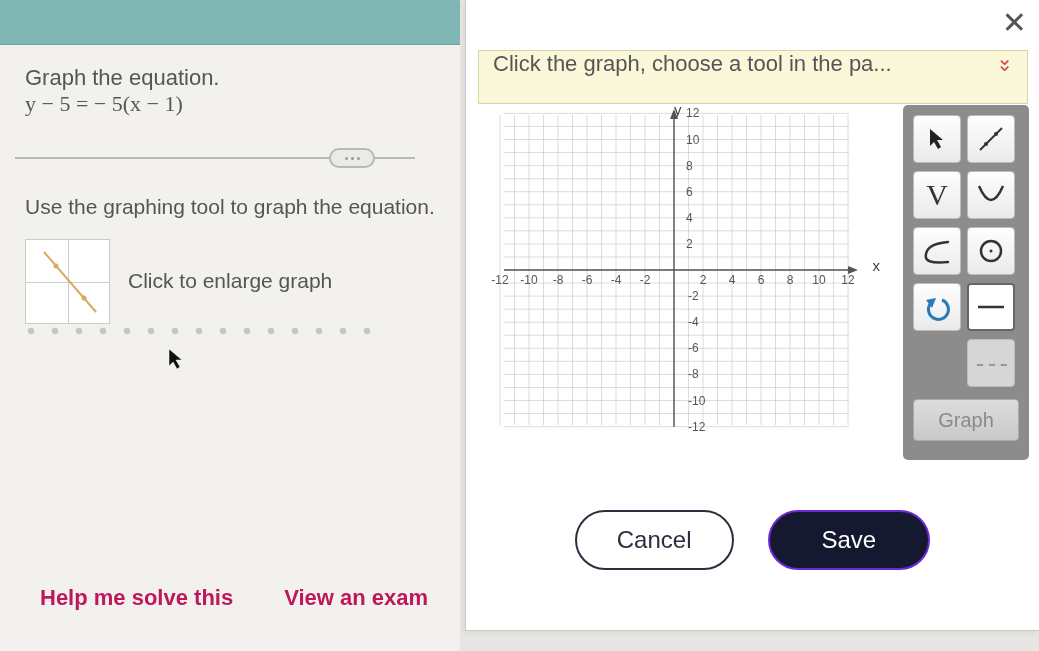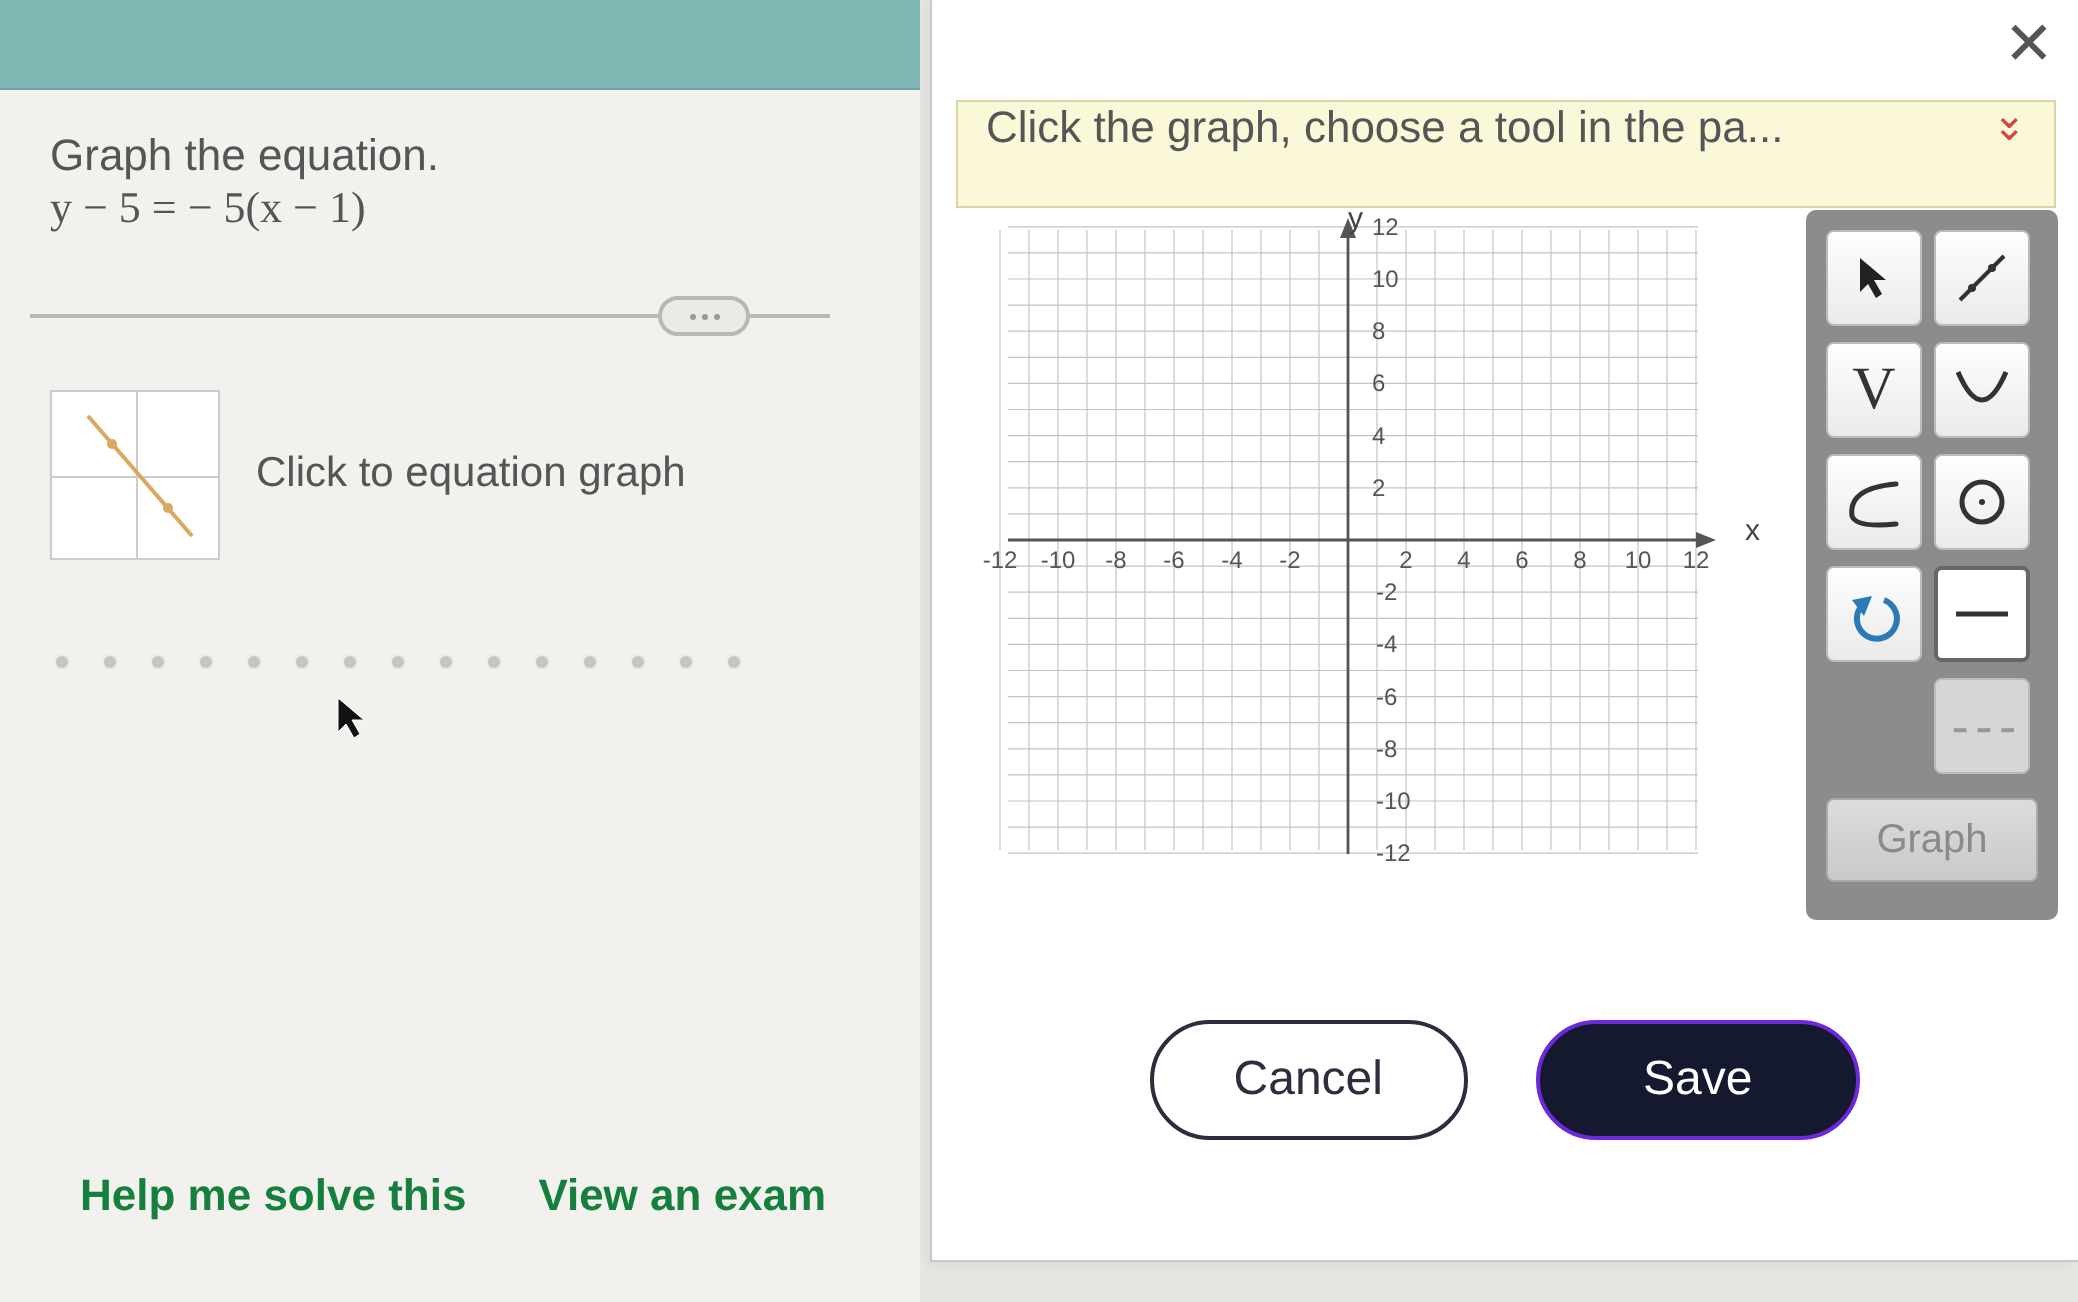--- a/index.html
+++ b/index.html
@@ -110,24 +110,24 @@
     .dotted-row .d {
       width: 6px; height: 6px; border-radius: 50%;
       background: #c4c4c4;
       box-shadow: 0 0 2px rgba(0,0,0,0.1);
     }
     .help-row {
       position: absolute;
       left: 40px;
       bottom: 40px;
       display: flex;
-      gap: 36px;
+      gap: 51px;
       font-size: 22px;
       font-weight: bold;
-      color: #15803d;
+      color: #be185d;
     }
     .help-row span { cursor: pointer; }
 
     
     .modal {
       position: absolute;
       left: 465px;
       top: 0;
       width: 574px;
       height: 631px;
@@ -286,32 +286,33 @@
   <div class="problem-area">
     <div class="problem-title">Graph the equation.</div>
     <div class="equation">y − 5 = − 5(x − 1)</div>
     <div class="hr">
       <div class="dots-pill">
         <span></span>
           <span></span>
           <span></span>
       </div>
     </div>
+    <div class="instruction">Use the graphing tool to graph the equation.</div>
 
     <div class="thumb-wrap">
       <div class="thumb">
         <div class="thumb-vline"></div>
         <div class="thumb-hline"></div>
         <svg width="85" height="85">
           <line x1="18" y1="12" x2="70" y2="72" stroke="#d8a95e" stroke-width="2"></line>
           <circle cx="30" cy="26" r="2.5" fill="#d8a95e"></circle>
           <circle cx="58" cy="58" r="2.5" fill="#d8a95e"></circle>
         </svg>
       </div>
-      <div class="thumb-text">Click to equation graph</div>
+      <div class="thumb-text">Click to enlarge graph</div>
     </div>
     <div class="cursor-arrow">
       <svg width="18" height="22">
           <path d="M1 1 L1 18 L5 14 L9 21 L12 19 L8 12 L14 12 Z" fill="#111" stroke="#fff" stroke-width="0.5"></path>
         </svg>
     </div>
   </div>
 
   <div class="dotted-row">
     <div class="d"></div>

